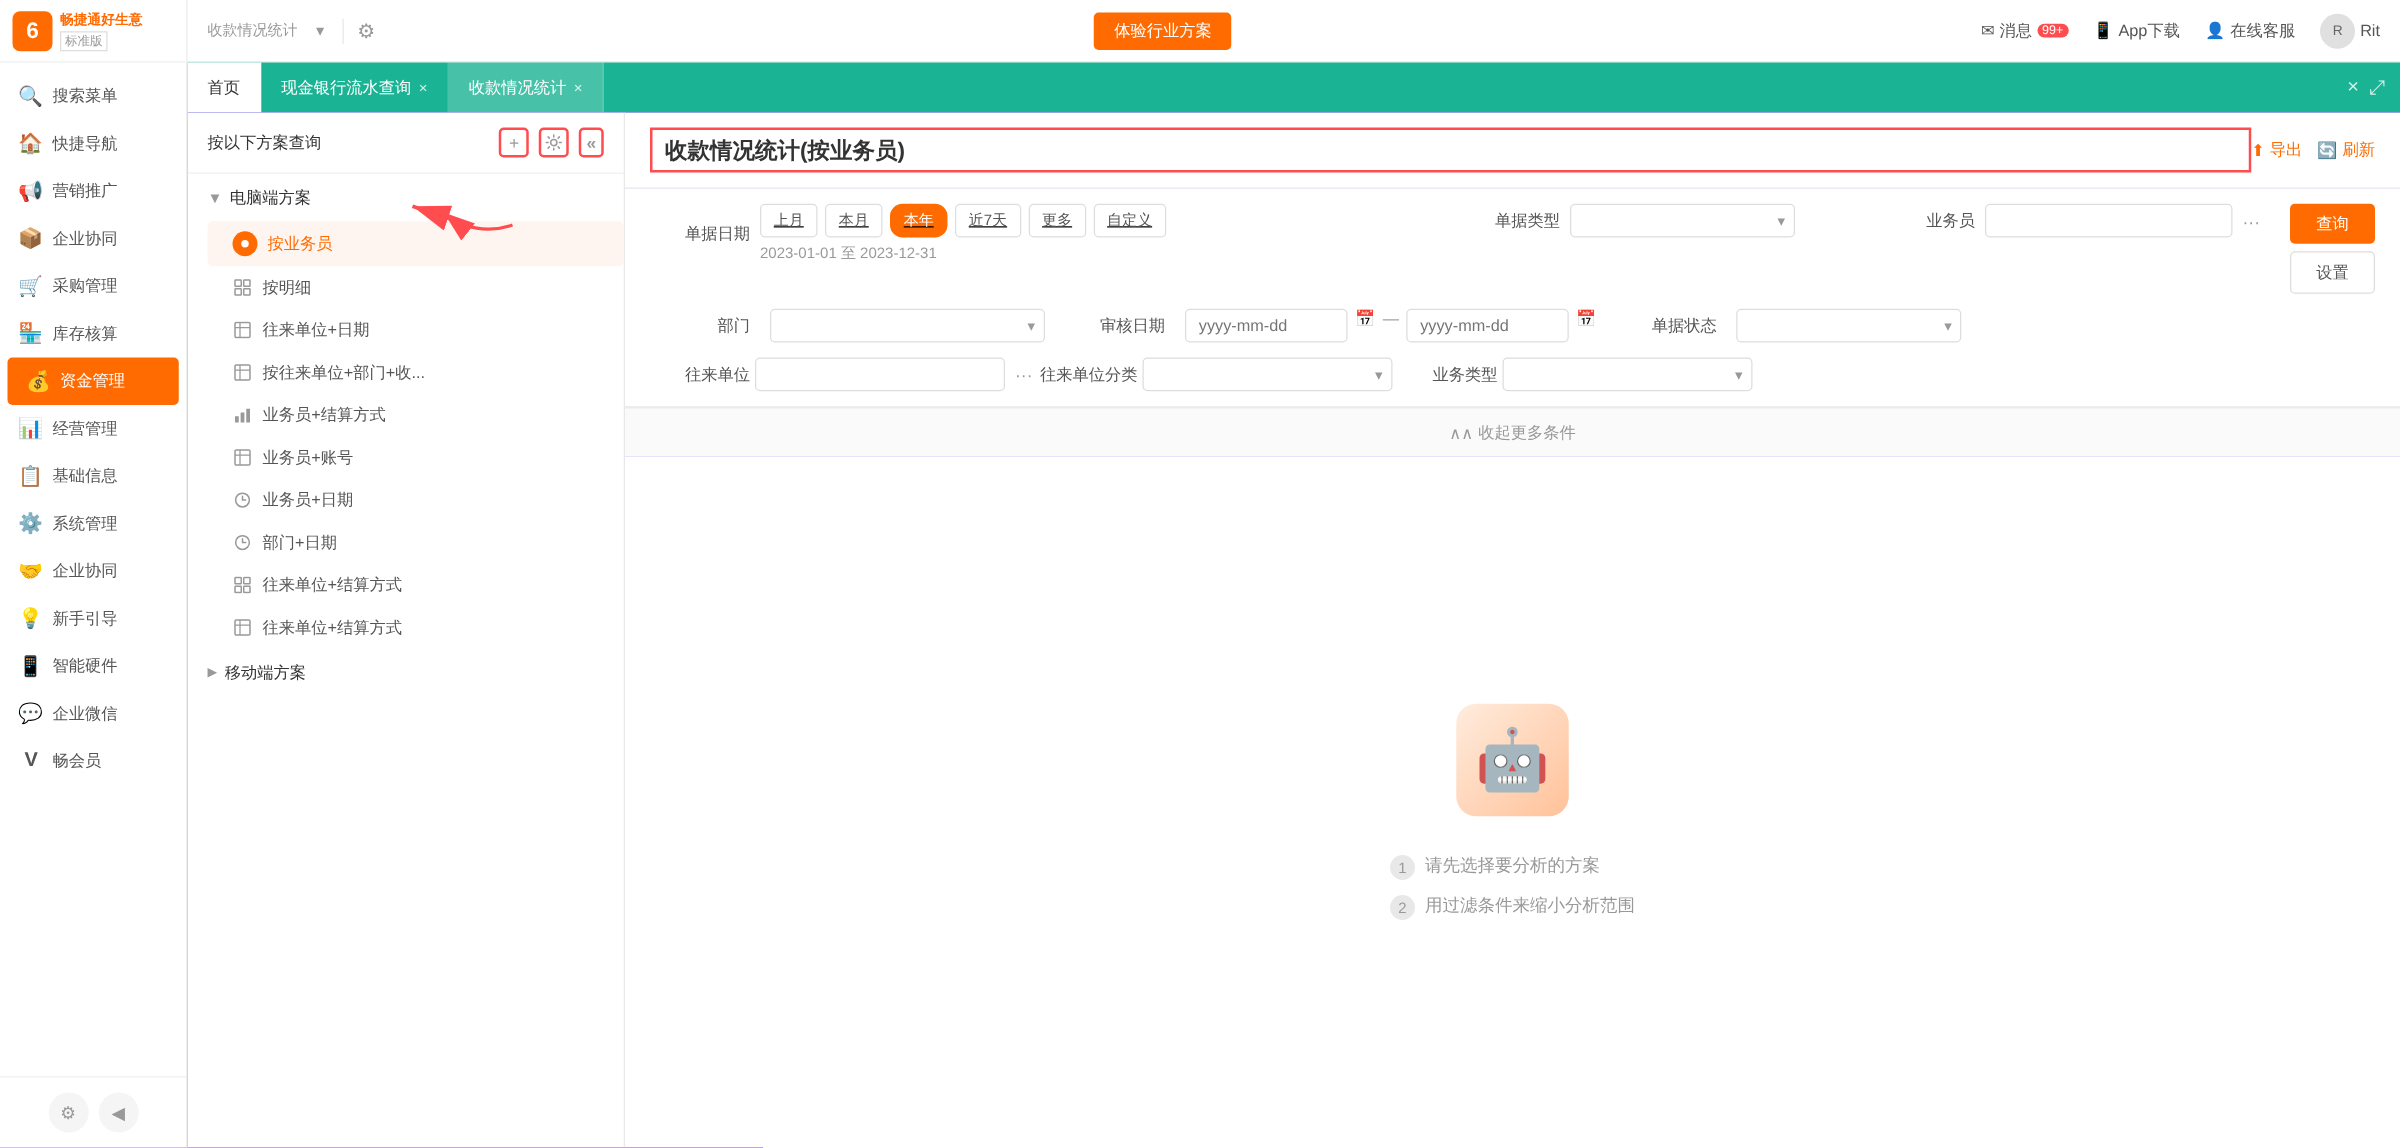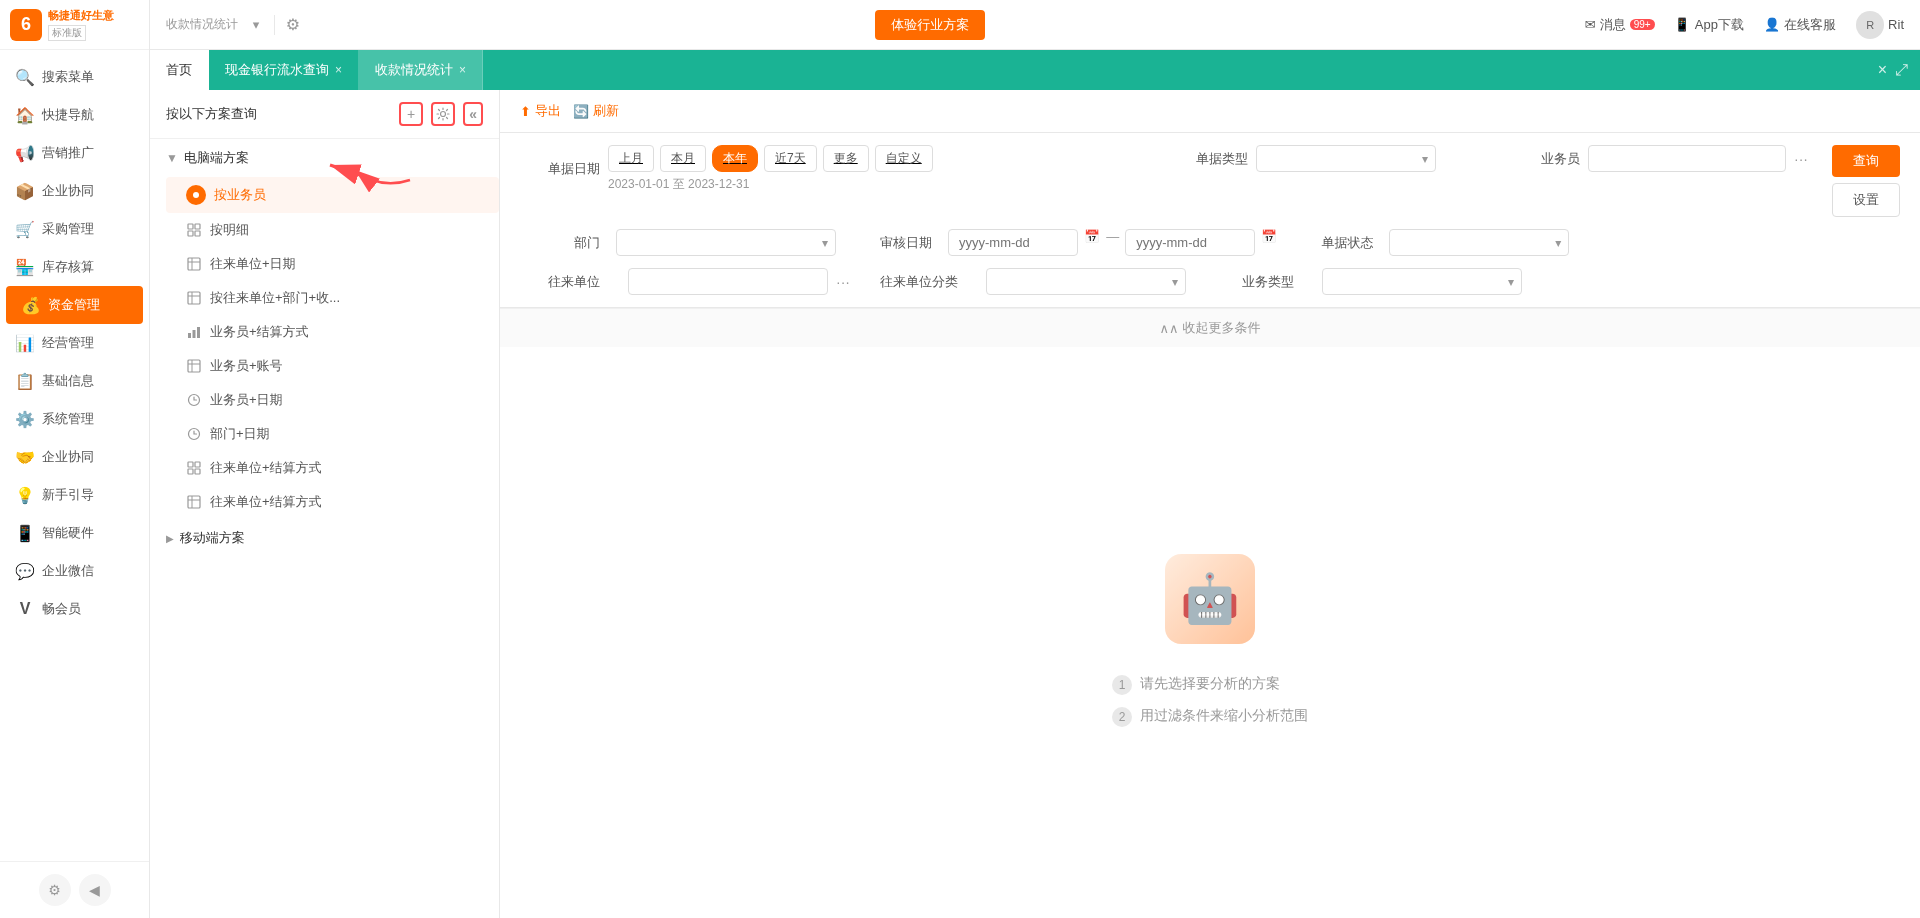--- a/index.html
+++ b/index.html
@@ -357,20 +357,21 @@
         <div class="plan-header">
           <span class="arrow" style="color:#999;font-size:10px;">▶</span>
           <span>移动端方案</span>
         </div>
       </div>
     </div>
 
     <div class="right-panel">
 
       <div class="page-header">
+        <span class="page-title" style="border: 2px solid #ff4d4f; padding: 4px 10px; font-size: 18px; font-weight: bold; color: #333;">收款情况统计(按业务员)</span>
         <div class="page-actions">
           <div class="page-action-btn">
             <span>⬆</span>
             <span>导出</span>
           </div>
           <div class="page-action-btn">
             <span>🔄</span>
             <span>刷新</span>
           </div>
         </div>
@@ -437,21 +438,21 @@
 
           <span class="filter-label">单据状态</span>
           <div class="filter-select-wrapper">
             <select class="filter-select" style="min-width:180px;">
               <option value=""></option>
             </select>
             <span class="chevron">▾</span>
           </div>
         </div>
 
-        <div style="display:flex; align-items:center; gap:28px;">
+        <div style="display:flex; align-items:center; gap:4px;">
           <span class="filter-label">往来单位</span>
           <div style="display:flex; align-items:center; gap:4px;">
             <input type="text" class="filter-input" style="min-width: 200px;">
             <span class="filter-dots">···</span>
           </div>
 
           <span class="filter-label">往来单位分类</span>
           <div class="filter-select-wrapper">
             <select class="filter-select" style="min-width:200px;">
               <option value=""></option>

